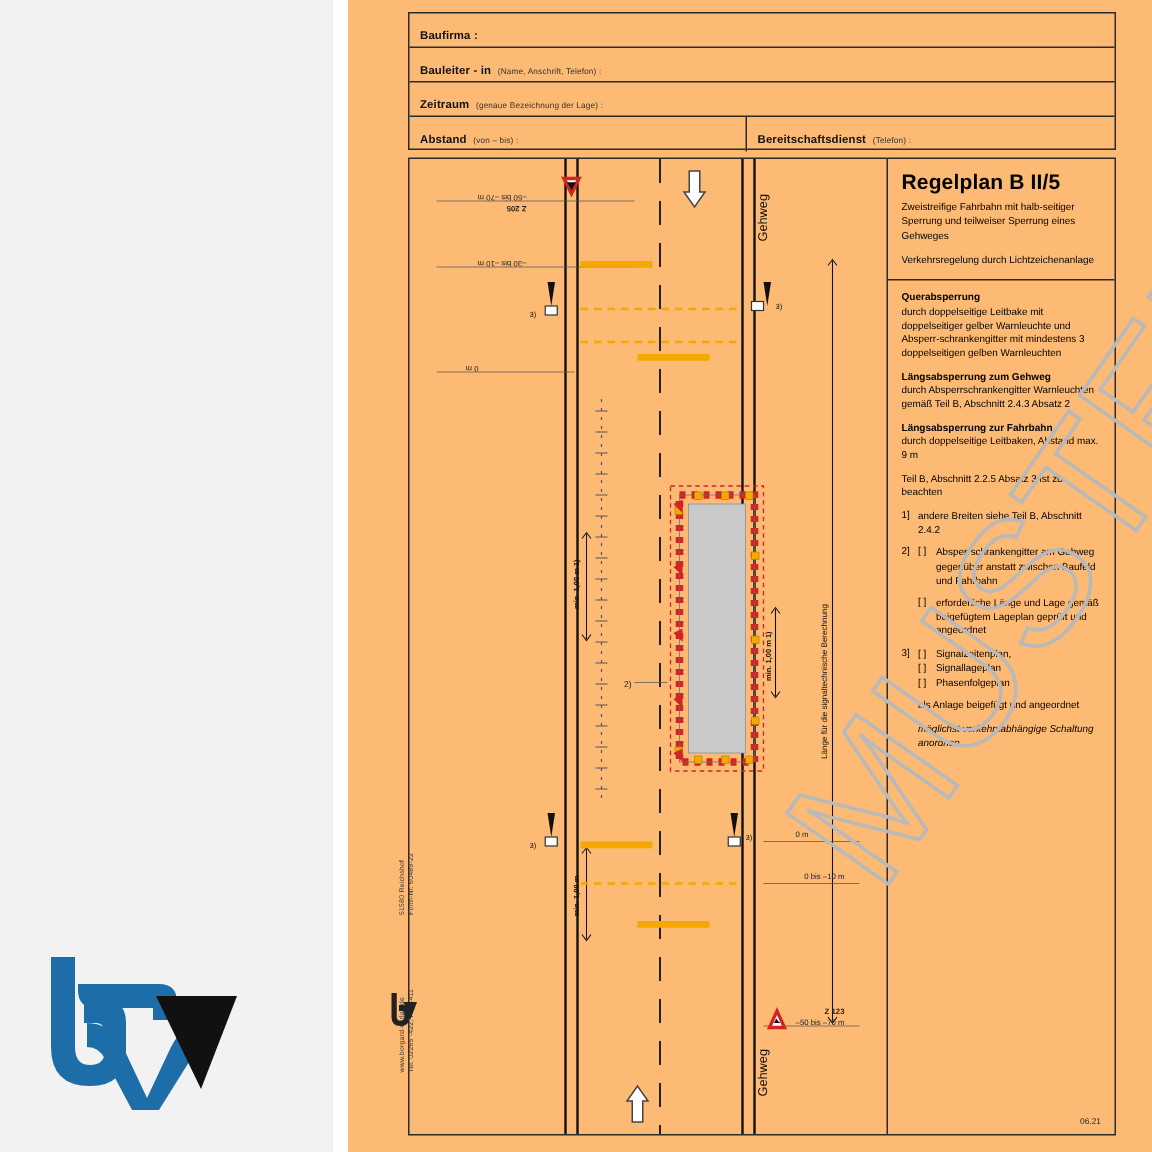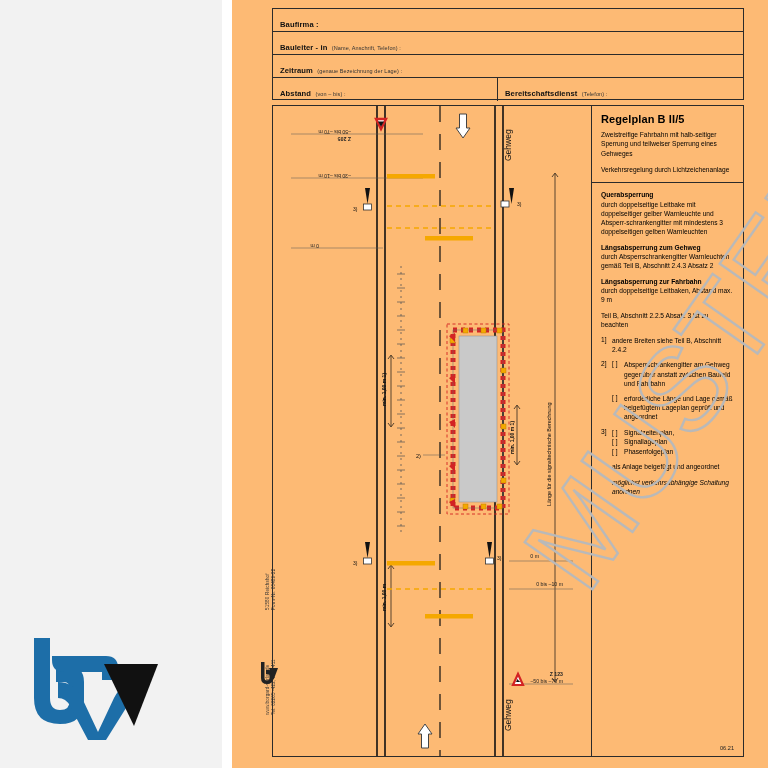--- a/index.html
+++ b/index.html
@@ -64,21 +64,21 @@
   .info-col {
     position: absolute; right: 0; top: 0;
     width: 152px; height: 100%;
     border-left: 1.2px solid #2b2b2b;
   }
   .info-head {
     padding: 7px 8px 8px 9px;
     border-bottom: 1.1px solid #2b2b2b;
   }
   .plan-title {
-    font-size: 11px; font-weight: bold; color: #000;
+    font-size: 14px; font-weight: bold; color: #000;
     margin-bottom: 5px; letter-spacing: .1px;
   }
   .plan-sub {
     font-size: 6.6px; color: #000; line-height: 1.42;
     margin-bottom: 7px;
   }
   .plan-sub:last-child { margin-bottom: 0; }
   .info-body { padding: 7px 8px 4px 9px; }
   .blk { margin-bottom: 6.5px; }
   .blk-t { font-size: 6.7px; font-weight: bold; color: #000; line-height: 1.36; }

